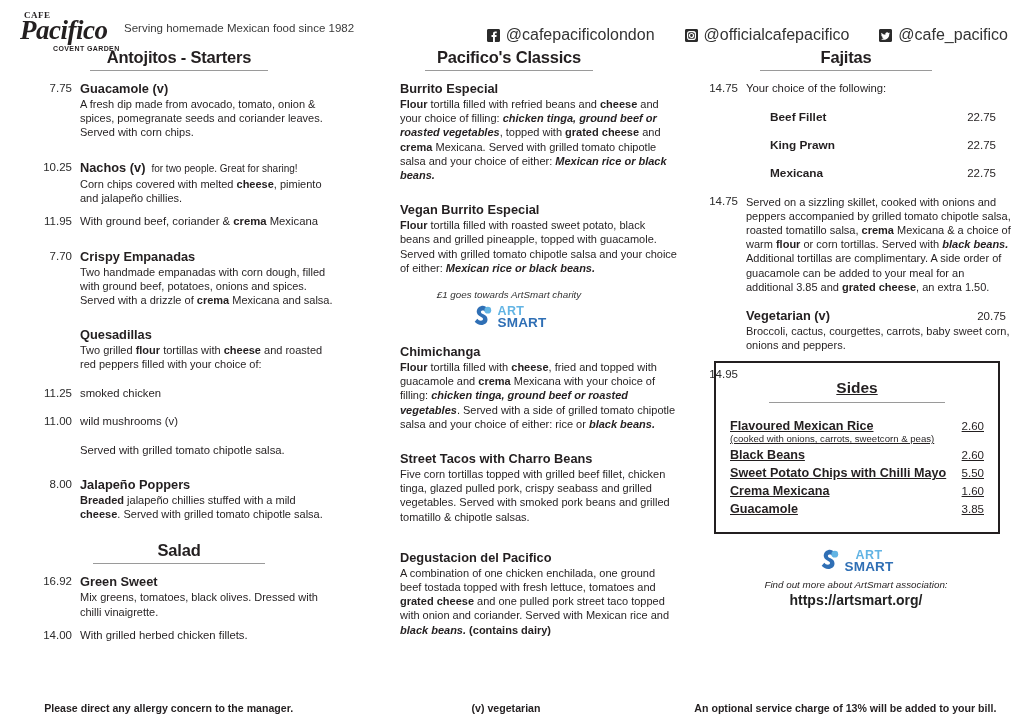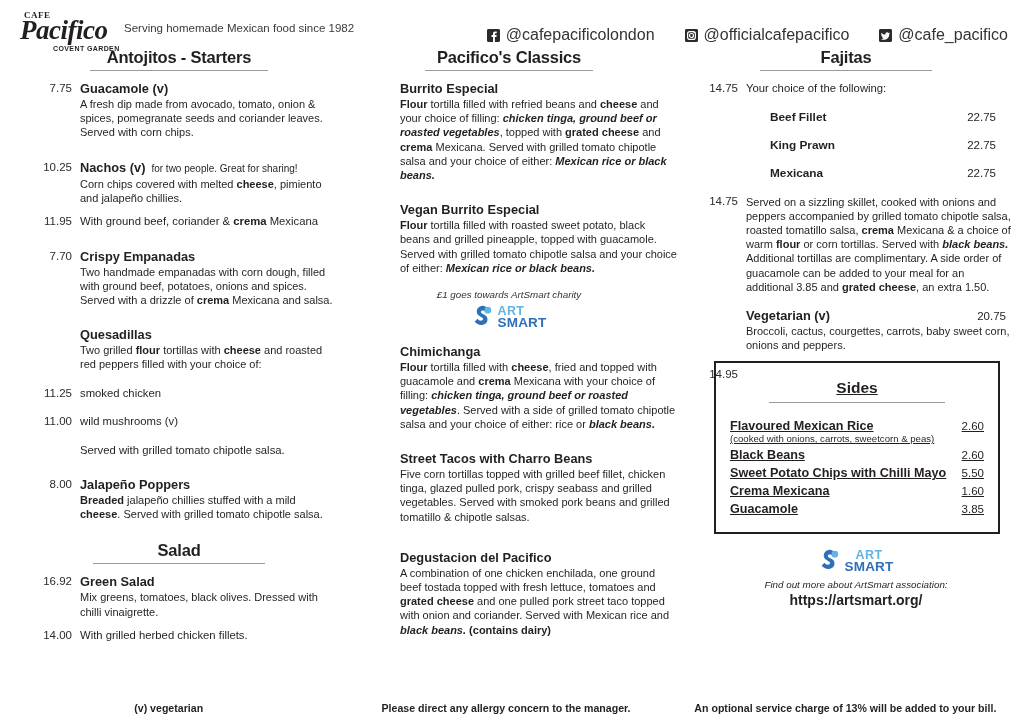--- a/index.html
+++ b/index.html
@@ -417,21 +417,21 @@
     </div>
 
     <div class="sp-lg"></div>
 
     <div class="section-head">Salad</div>
     <div class="section-rule rule-w2"></div>
 
     <div class="row">
       <div class="gutter g1"><span>16.92</span></div>
       <div class="body">
-        <p class="item-name">Green Salad</p>
+        <p class="item-name">Green Sweet</p>
         <p class="desc">Mix greens, tomatoes, black olives. Dressed with chilli vinaigrette.</p>
       </div>
     </div>
 
     <div class="sp-sm"></div>
 
     <div class="row">
       <div class="gutter g1"><span>14.00</span></div>
       <div class="body">
           <p class="plain">With grilled herbed chicken fillets.</p>
@@ -616,16 +616,16 @@
           </div>
           <p class="footer-find">Find out more about ArtSmart association:</p>
           <p class="footer-url">https://artsmart.org/</p>
         </div>
       </div>
     </div>
   </div>
 </div>
 
 <div class="bottom">
+  <div class="bf bf1">Please direct any allergy concern to the manager.</div>
   <div class="bf bf2">(v) vegetarian</div>
-  <div class="bf bf1">Please direct any allergy concern to the manager.</div>
   <div class="bf bf3">An optional service charge of 13% will be added to your bill.</div>
 </div>
 
 </body></html>

